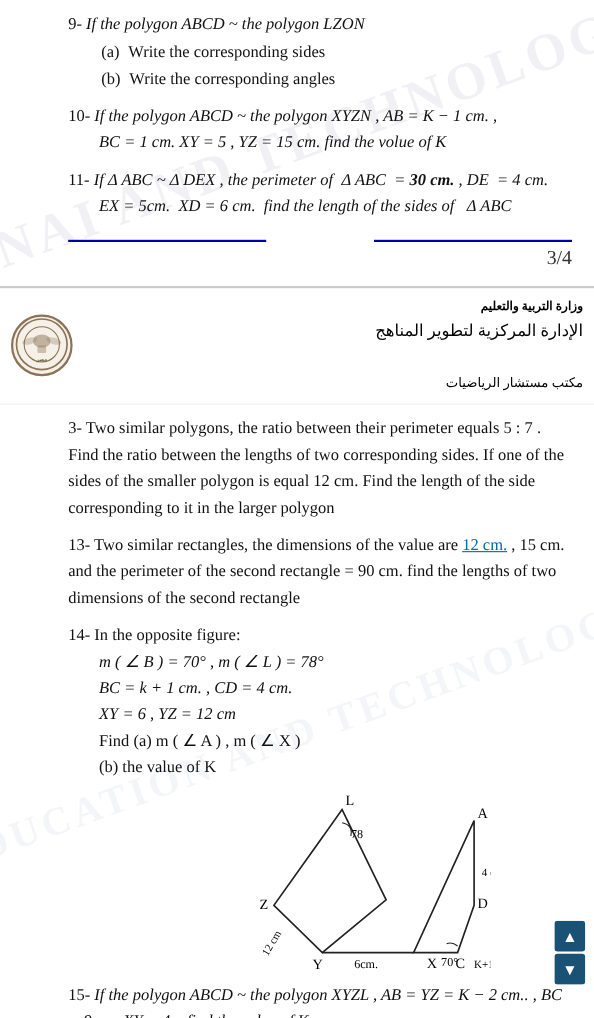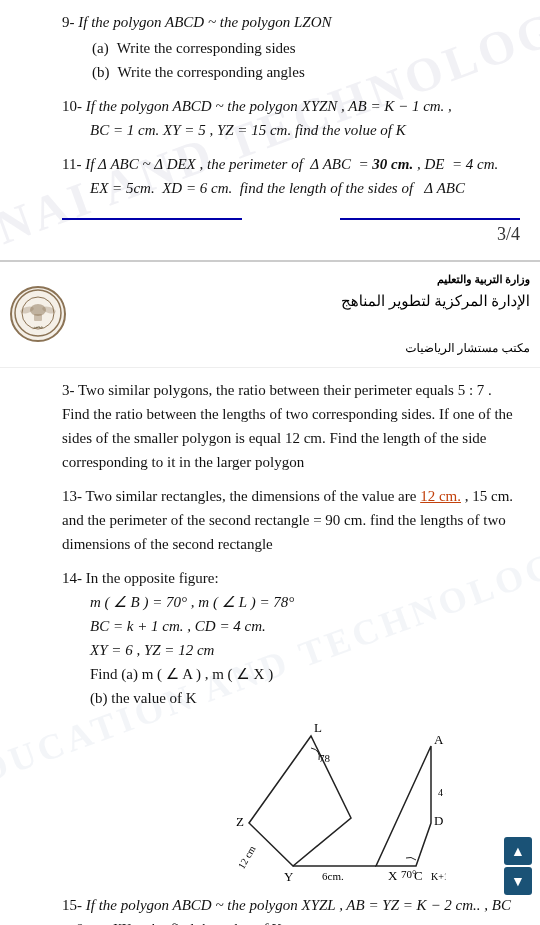--- a/index.html
+++ b/index.html
@@ -150,21 +150,21 @@
       color: #fff;
       border: none;
       border-radius: 3px;
       font-size: 14px;
       cursor: pointer;
       display: flex;
       align-items: center;
       justify-content: center;
     }
 
-    .inline-red { color: #c2410c; text-decoration: underline; }
+    .inline-red { color: #0369a1; text-decoration: underline; }
   </style>
 </head>
 <body>
 
 <div class="page-top">
   <div class="watermark">SINAI AND TECHNOLOGY</div>
   <div class="content">
 
     <div class="problem">
       <div class="problem-title">

